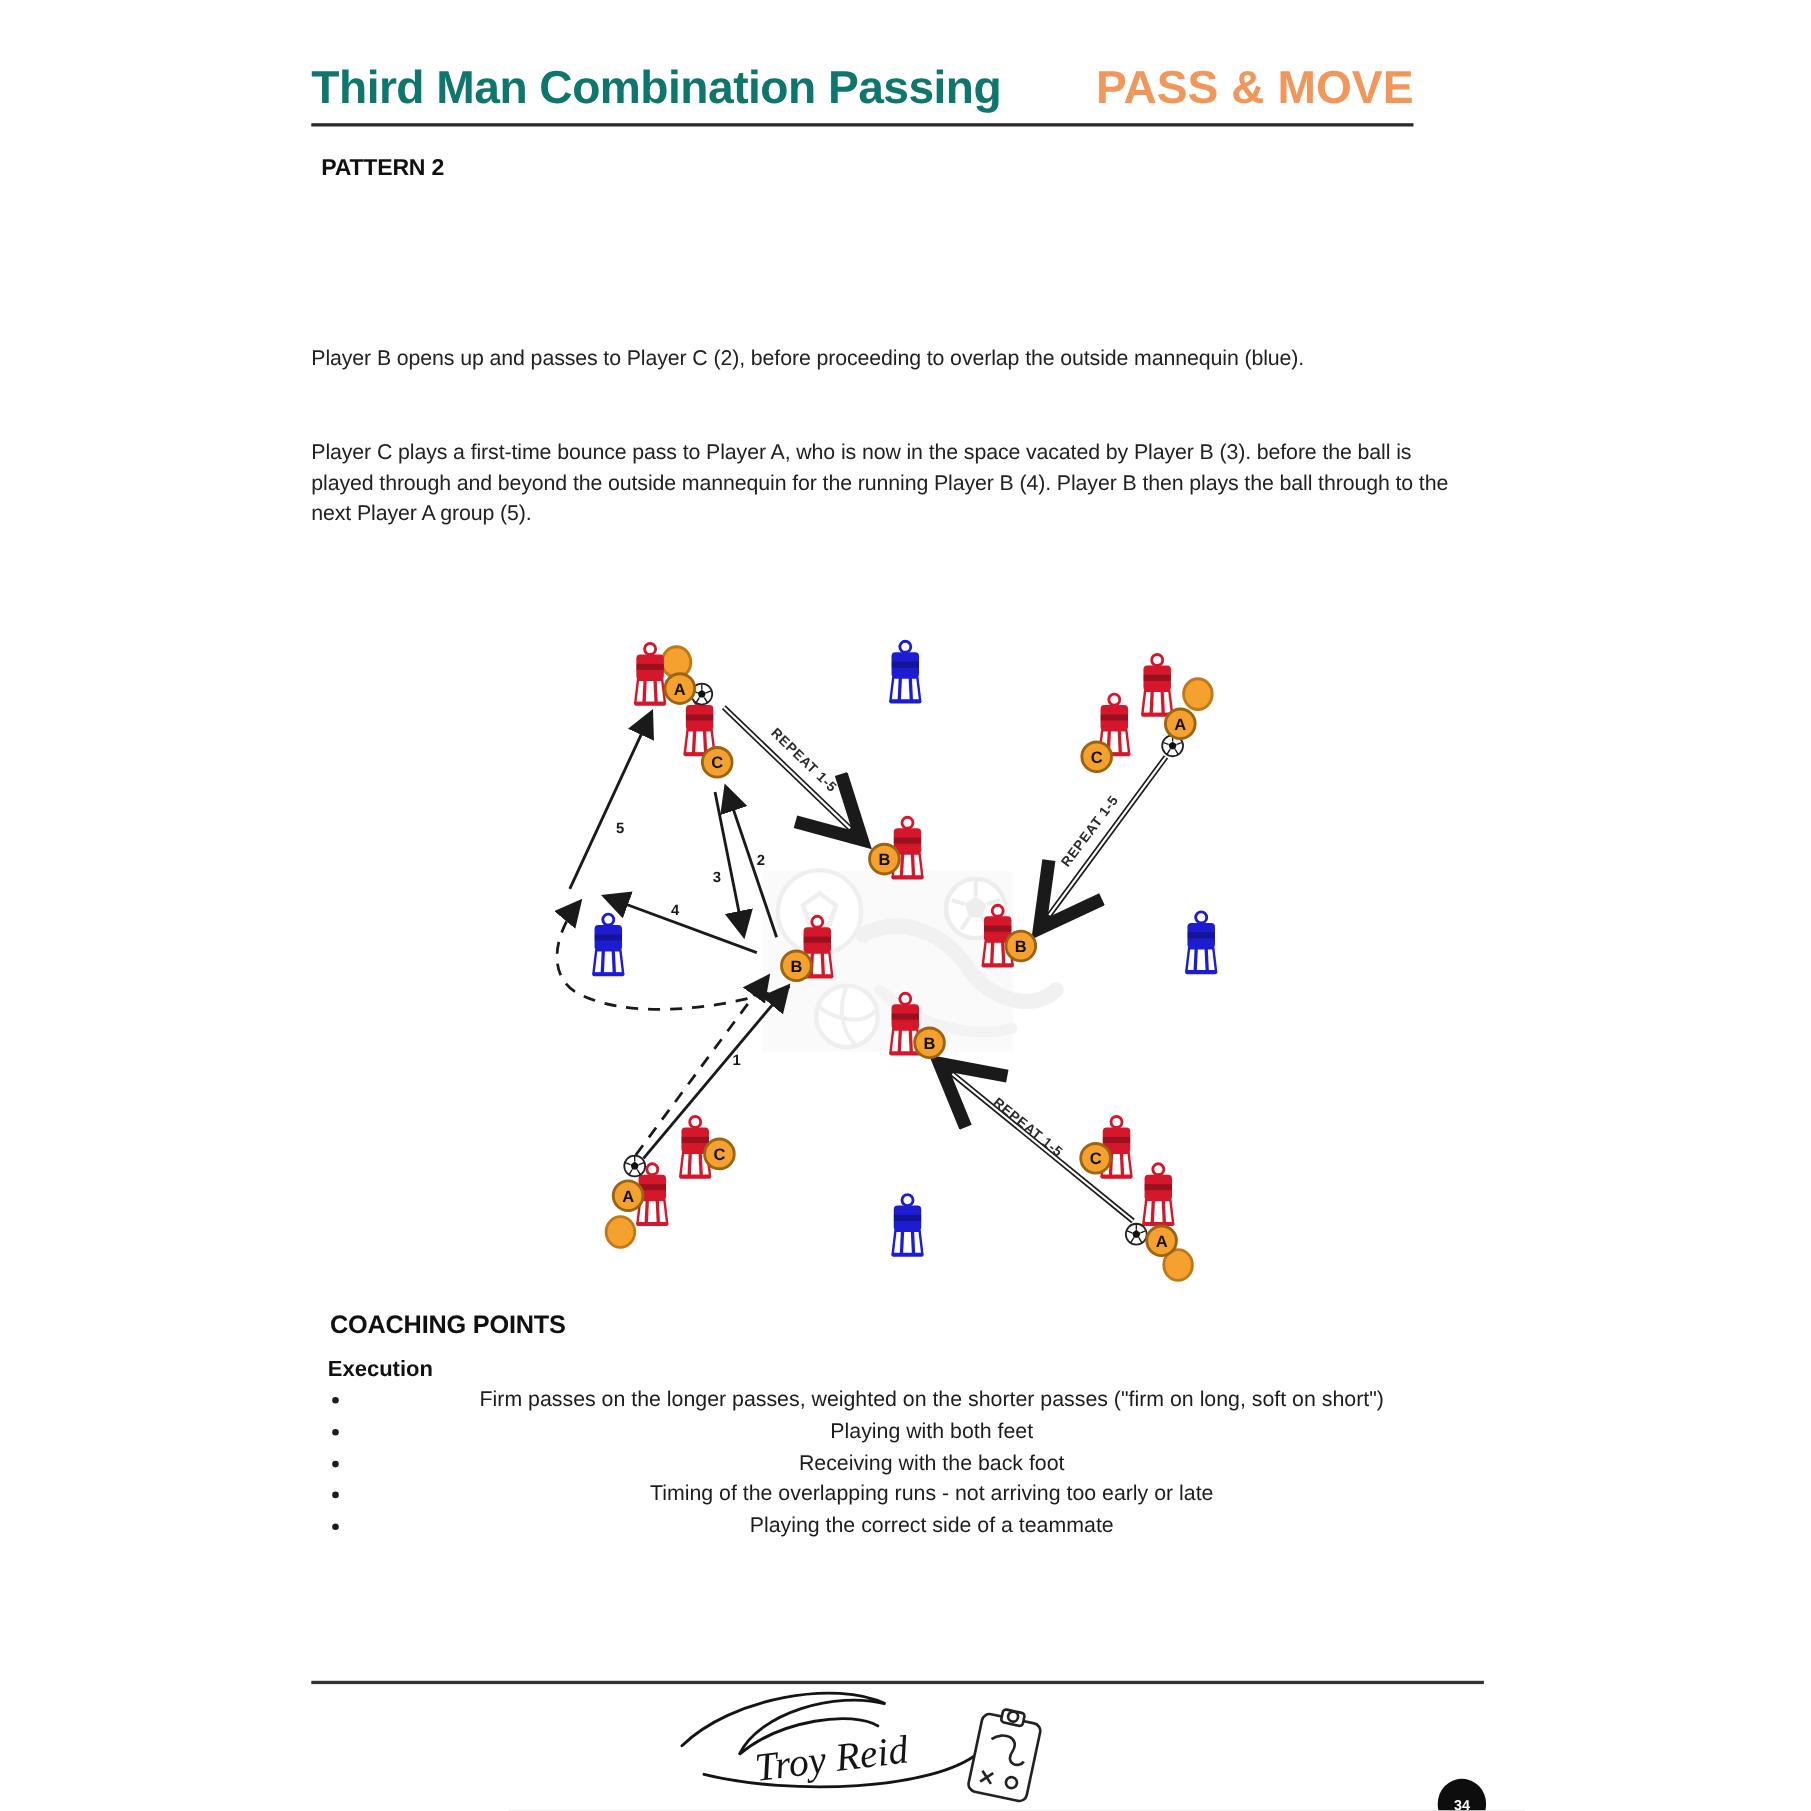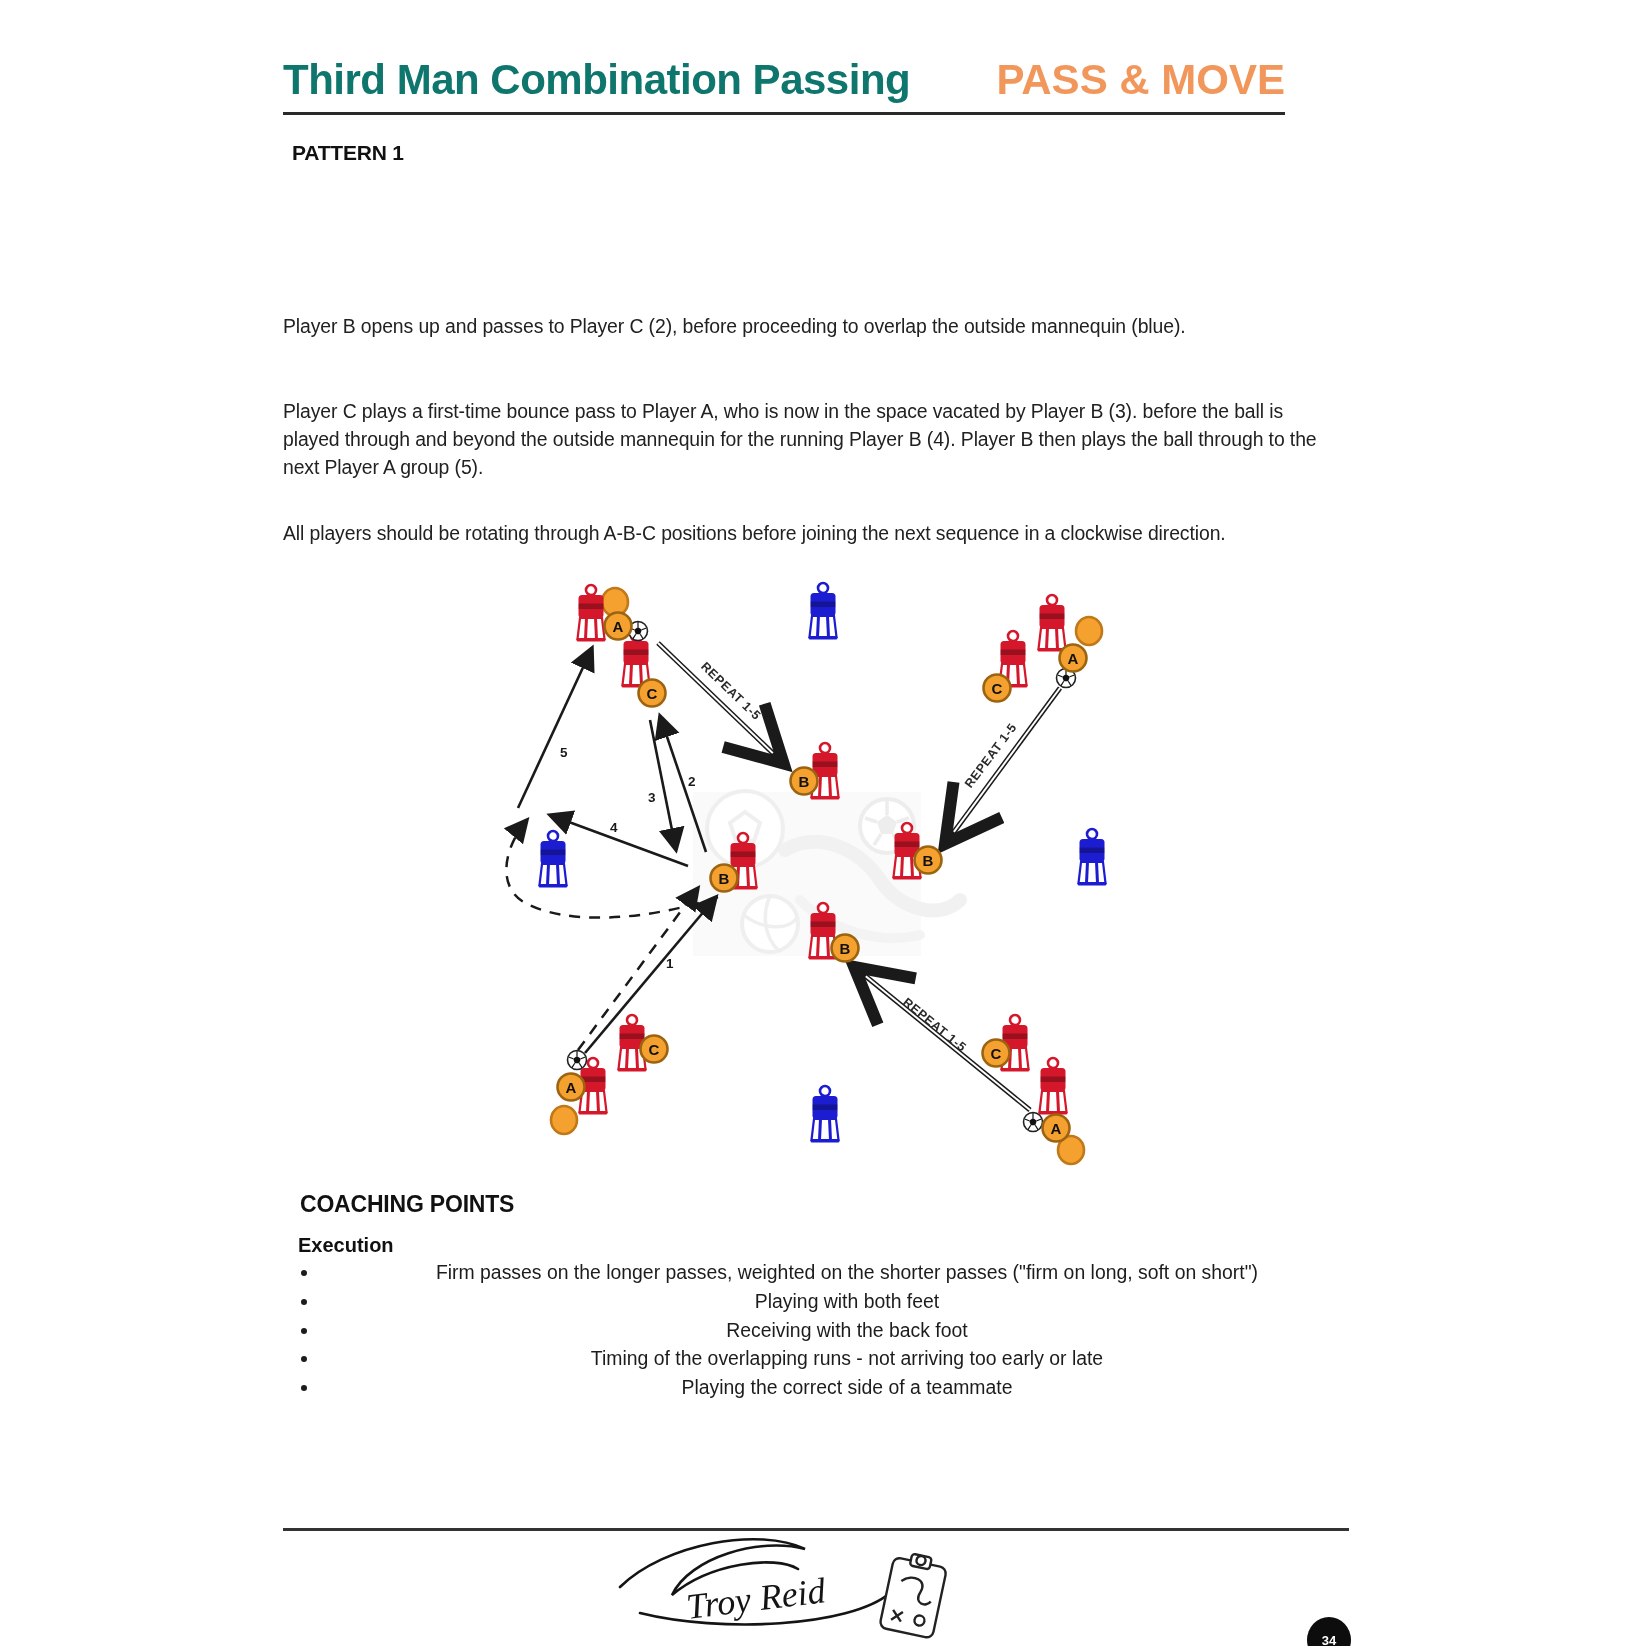--- a/index.html
+++ b/index.html
@@ -37,25 +37,24 @@
 </style>
 </head>
 <body>
 
 <div class="page">
 
   <div class="abs title">Third Man Combination Passing</div>
   <div class="abs tagline">PASS &amp; MOVE</div>
   <div class="abs rule-top"></div>
 
-  <div class="abs pattern-label">PATTERN 1</div>
+  <div class="abs pattern-label">PATTERN 2</div>
 
   <p class="abs para p2">Player B opens up and passes to Player C (2), before proceeding to overlap the outside mannequin (blue).</p>
   <p class="abs para p3">Player C plays a first-time bounce pass to Player A, who is now in the space vacated by Player B (3). before the ball is played through and beyond the outside mannequin for the running Player B (4). Player B then plays the ball through to the next Player A group (5).</p>
-  <p class="abs para p4">All players should be rotating through A-B-C positions before joining the next sequence in a clockwise direction.</p>
 
   <svg class="abs diagram-svg" viewBox="430 540 720 632" xmlns="http://www.w3.org/2000/svg">
     <defs>
       <g id="mq">
         <circle cx="0" cy="6" r="5" fill="#fff" stroke="currentColor" stroke-width="2.6"></circle>
         <rect x="-12.5" y="11" width="25" height="23" rx="3.5" fill="currentColor"></rect>
         <rect x="-12.5" y="19.5" width="25" height="5.5" fill="#000" opacity="0.28"></rect>
         <path d="M-11,34 L11,34 L13.5,55 L-13.5,55 Z" fill="#fff" stroke="currentColor" stroke-width="2.2"></path>
         <line x1="-4.5" y1="34" x2="-5.5" y2="55" stroke="currentColor" stroke-width="3"></line>
         <line x1="4.5" y1="34" x2="5.5" y2="55" stroke="currentColor" stroke-width="3"></line>

